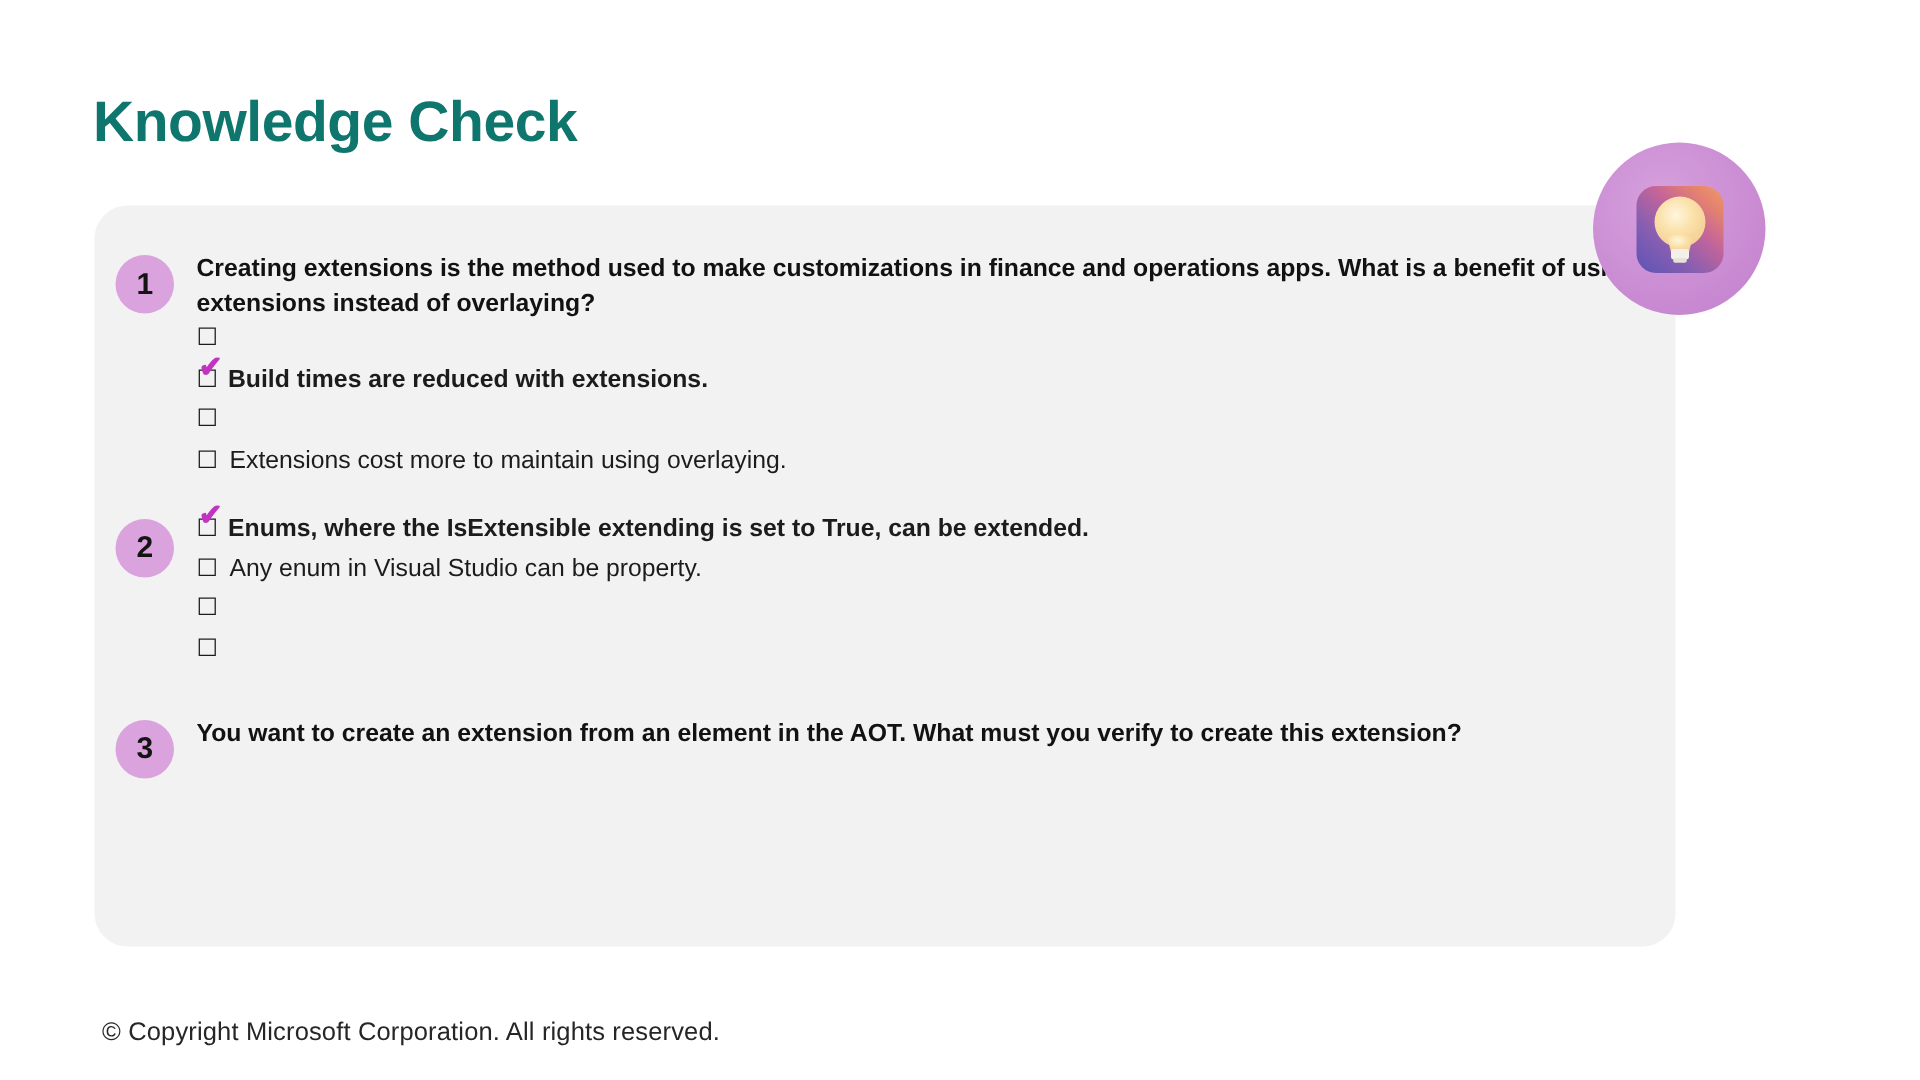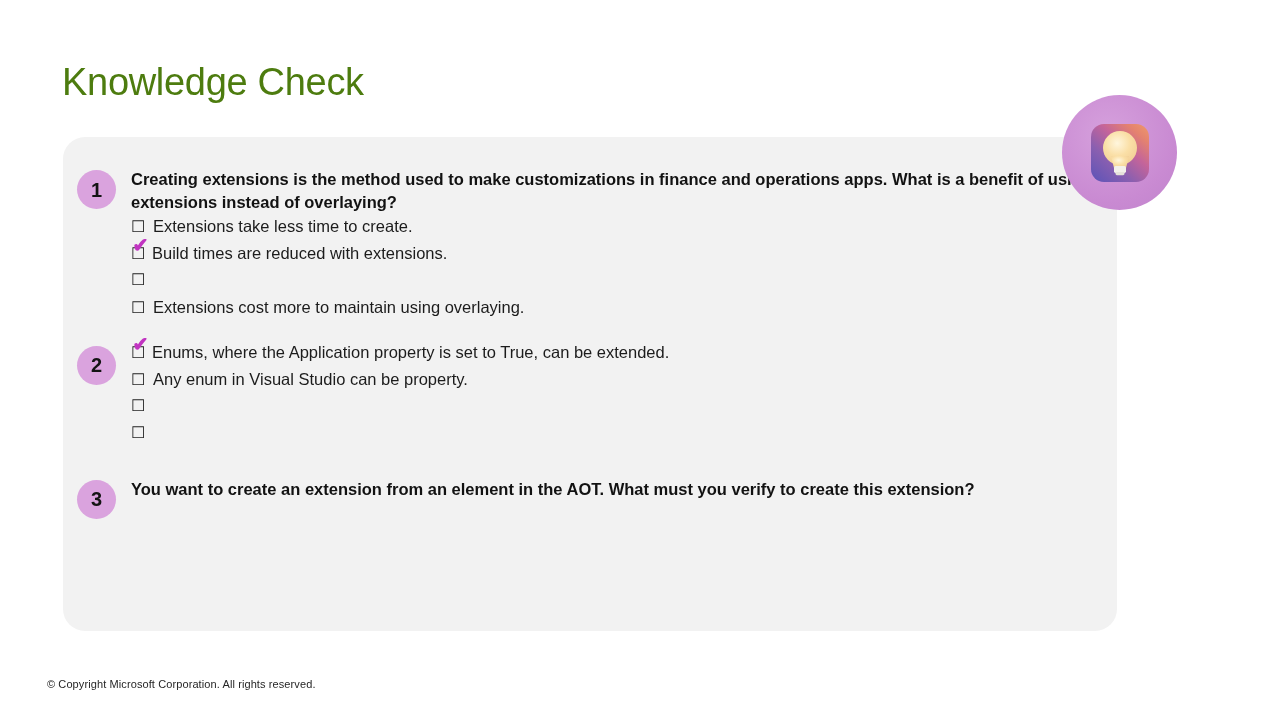--- a/index.html
+++ b/index.html
@@ -14,22 +14,22 @@
     overflow: hidden;
     position: relative;
   }
 
   
   .slide-title {
     position: absolute;
     left: 62px;
     top: 62px;
     font-size: 38px;
-    font-weight: normal;
-    color: #4d7c0f;
+    font-weight: bold;
+    color: #0f766e;
     letter-spacing: -0.3px;
     line-height: 1.1;
     white-space: nowrap;
   }
 
   
   .deco-badge {
     position: absolute;
     left: 1062px;
     top: 95px;
@@ -141,36 +141,37 @@
     left: 1px;
     top: -11px;
     color: #c134c1;
     font-size: 20px;
     font-weight: bold;
     line-height: 1;
     transform: scaleX(0.95);
   }
   .opt-row.checked .opt-text {
     margin-left: -1px;
+    font-weight: bold;
   }
   .opt-text {
     white-space: nowrap;
   }
 
   
   #q1 { margin-top: 31px; }
   #q2 { margin-top: 18px; }
   #q3 { margin-top: 26px; }
 
   
   .footer {
     position: absolute;
-    left: 47px;
+    left: 68px;
     top: 678px;
-    font-size: 11px;
+    font-size: 17px;
     color: #262626;
     letter-spacing: 0.1px;
     text-align: right;
   }
 </style>
 </head>
 <body>
 
 <div class="slide-title">Knowledge Check</div>
 
@@ -196,21 +197,20 @@
 
 <div class="q-list">
 
   <div class="q-block" id="q1">
     <div class="q-num">1</div>
     <div class="q-text">Creating extensions is the method used to make customizations in finance and operations apps. What is a benefit of using extensions instead of overlaying?</div>
     <div class="opt-list">
 
       <div class="opt-row">
         <span class="opt-box"><span class="sq">☐</span></span>
-        <span class="opt-text">Extensions take less time to create.</span>
       </div>
 
       <div class="opt-row checked">
         <span class="opt-box">
           <span class="sq">☐</span>
           <span class="tick">✔</span>
         </span>
         <span class="opt-text">Build times are reduced with extensions.</span>
       </div>
 
@@ -228,21 +228,21 @@
 
   <div class="q-block" id="q2">
     <div class="q-num">2</div>
     <div class="opt-list">
 
       <div class="opt-row checked">
         <span class="opt-box">
           <span class="sq">☐</span>
           <span class="tick">✔</span>
         </span>
-        <span class="opt-text">Enums, where the Application property is set to True, can be extended.</span>
+        <span class="opt-text">Enums, where the IsExtensible extending is set to True, can be extended.</span>
       </div>
 
       <div class="opt-row">
         <span class="opt-box"><span class="sq">☐</span></span>
         <span class="opt-text">Any enum in Visual Studio can be property.</span>
       </div>
 
       <div class="opt-row">
         <span class="opt-box"><span class="sq">☐</span></span>
       </div>

